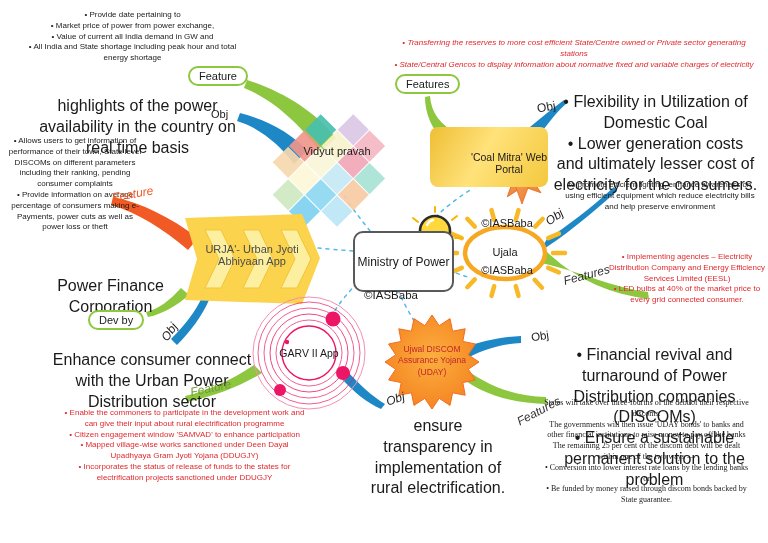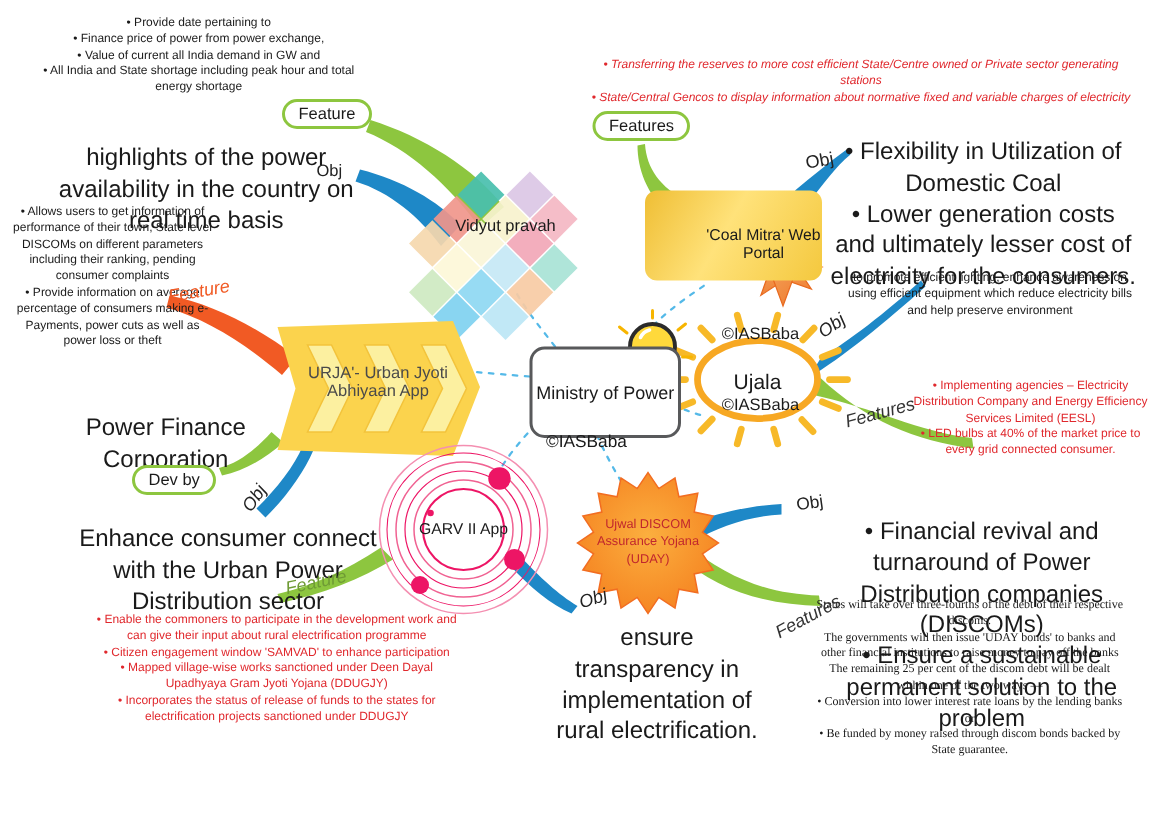--- a/index.html
+++ b/index.html
@@ -147,38 +147,38 @@
     <circle cx="435" cy="231" r="15" fill="#FFD93B" stroke="#2B2B2B" stroke-width="2.6"></circle>
     <path d="M428,244 L428,250 L442,250 L442,244" fill="#FFD93B" stroke="#2B2B2B" stroke-width="2.6"></path>
     <rect x="427" y="250" width="16" height="3.4" rx="1.6" fill="#2B2B2B"></rect>
     <rect x="428" y="255" width="14" height="3.4" rx="1.6" fill="#2B2B2B"></rect>
     <rect x="430" y="260" width="10" height="3.4" rx="1.6" fill="#2B2B2B"></rect>
     <path d="M427,225 A9,9 0 0 1 433,220" fill="none" stroke="#FFFFFF" stroke-width="2.4" stroke-linecap="round"></path>
   </g>
 </svg>
 
 <div class="txt tiny" style="left:20px;top:10px;width:225px;z-index:3;">• Provide date pertaining to
-• Finance price of power from power exchange,
+• Market price of power from power exchange,
 • Value of current all India demand in GW and
 • All India and State shortage including peak hour and total energy shortage</div>
 <div class="tag-node" style="left:188px;top:66px;">Feature</div>
 <div class="txt body-txt" style="left:35px;top:96px;width:205px;z-index:3;">highlights of the power availability in the country on real time basis</div>
 <div class="obj-label" style="left:211px;top:108px;font-size:11px;">Obj</div>
 <div class="node-label" style="left:285px;top:145px;width:104px;font-size:11px;">Vidyut pravah</div>
 
 <div class="txt tiny red italic" style="left:388px;top:38px;width:372px;z-index:3;">• Transferring the reserves to more cost efficient State/Centre owned or Private sector generating stations
 • State/Central Gencos to display information about normative fixed and variable charges of electricity</div>
 <div class="tag-node" style="left:395px;top:74px;">Features</div>
 <div class="obj-label" style="left:537px;top:100px;transform:rotate(-10deg);">Obj</div>
 <div id="coal-node">'Coal Mitra' Web Portal</div>
 <div class="txt body-txt" style="left:553px;top:92px;width:205px;z-index:3;">• Flexibility in Utilization of Domestic Coal
 • Lower generation costs and ultimately lesser cost of electricity for the consumers.</div>
 
 <div class="txt" style="left:477px;top:216px;width:60px;font-size:11px;z-index:2;">©IASBaba</div>
-<div class="node-label" style="left:480px;top:246px;width:50px;font-size:14px;">Ujala</div>
+<div class="node-label" style="left:480px;top:246px;width:50px;font-size:11px;">Ujala</div>
 <div class="txt" style="left:477px;top:263px;width:60px;font-size:11px;z-index:2;">©IASBaba</div>
 <div class="obj-label italic" style="left:545px;top:210px;transform:rotate(-35deg);">Obj</div>
 <div class="txt tiny" style="left:560px;top:180px;width:200px;z-index:3;">to promote efficient lighting, enhance awareness on using efficient equipment which reduce electricity bills and help preserve environment</div>
 <div class="script-label" style="left:563px;top:268px;transform:rotate(-15deg);">Features</div>
 <div class="txt tiny red" style="left:606px;top:252px;width:162px;z-index:3;">• Implementing agencies – Electricity Distribution Company and Energy Efficiency Services Limited (EESL)
 • LED bulbs at 40% of the market price to every grid connected consumer.</div>
 
 <div id="ministry-box">Ministry of Power</div>
 <div class="txt" style="left:358px;top:288px;width:66px;font-size:11.5px;z-index:6;">©IASBaba</div>
 

